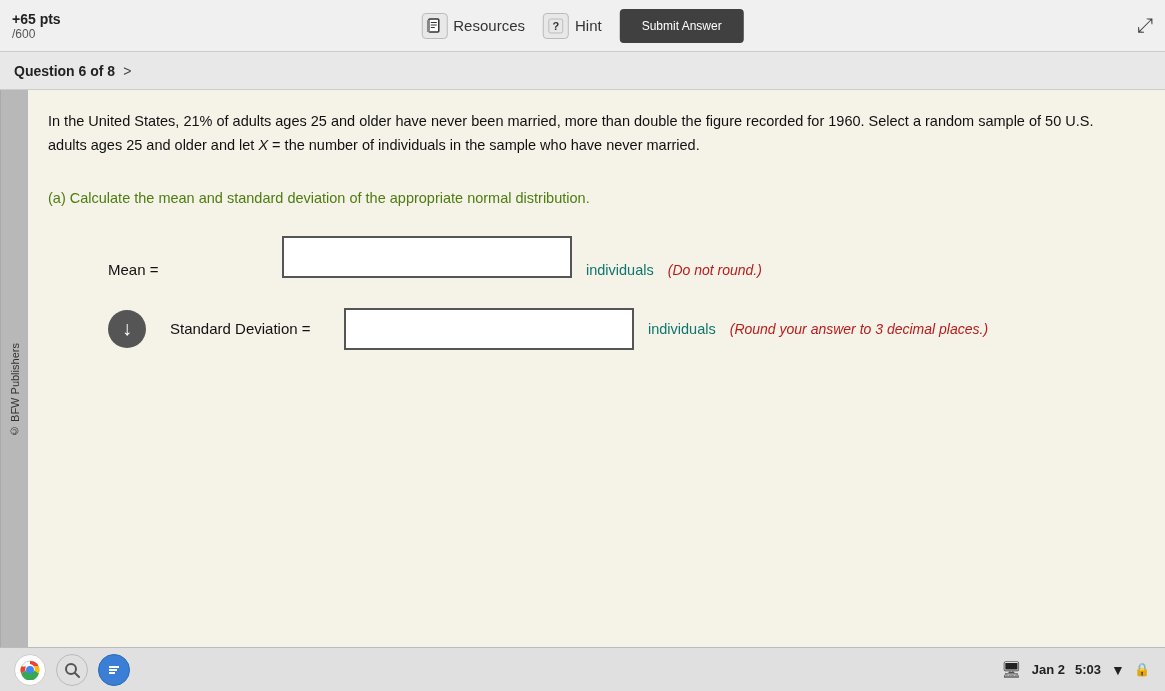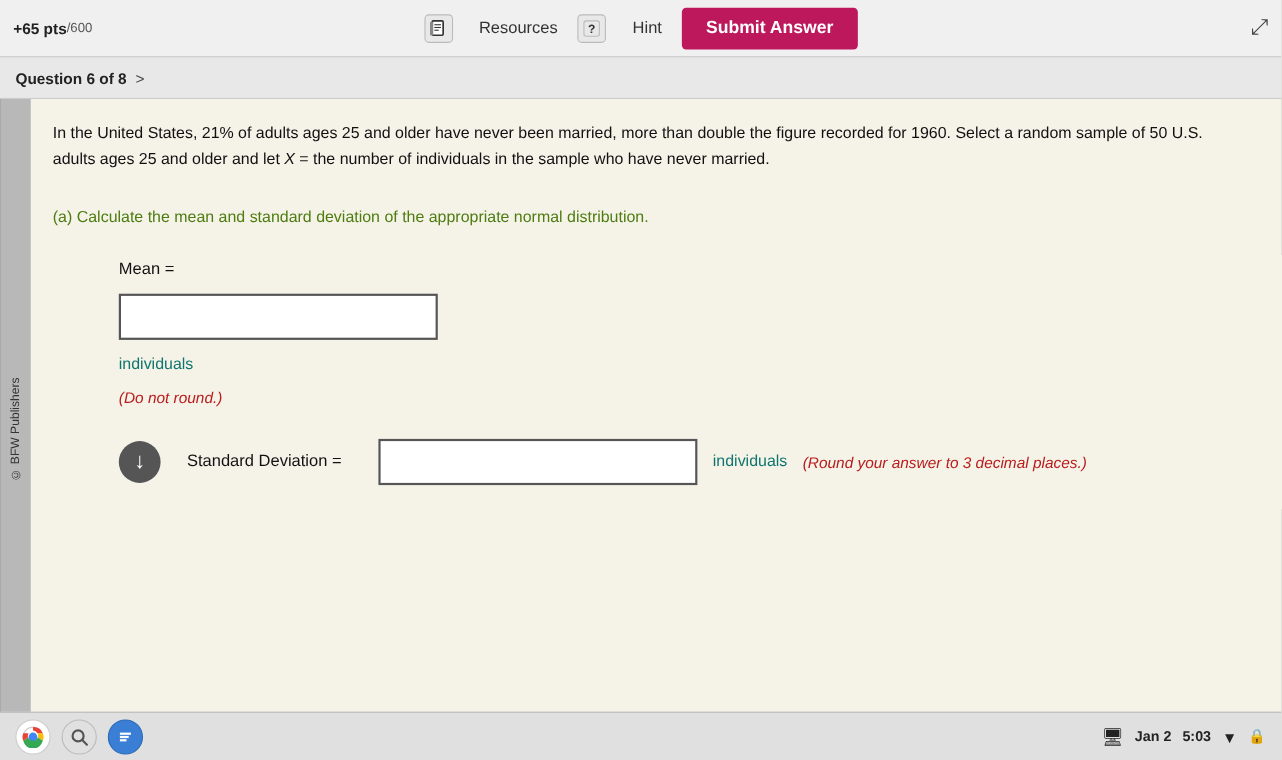--- a/index.html
+++ b/index.html
@@ -17,21 +17,21 @@
       display: flex;
       align-items: center;
       background: #f0f0f0;
       border-bottom: 1px solid #ccc;
       height: 52px;
       padding: 0 12px;
       position: relative;
     }
     .score-section {
       display: flex;
-      flex-direction: row;
+      flex-direction: column;
       margin-right: auto;
     }
     .score-pts {
       font-size: 14px;
       font-weight: bold;
       color: #222;
     }
     .score-total {
       font-size: 12px;
       color: #555;
@@ -40,45 +40,45 @@
       display: flex;
       align-items: center;
       gap: 18px;
       position: absolute;
       left: 50%;
       transform: translateX(-50%);
     }
     .resources-btn, .hint-btn {
       display: flex;
       align-items: center;
-      gap: 24px;
+      gap: 6px;
       background: transparent;
       border: none;
       cursor: pointer;
       font-size: 15px;
       color: #333;
       font-weight: 500;
     }
     .resources-icon, .hint-icon {
       width: 26px;
       height: 26px;
       border-radius: 4px;
       display: flex;
       align-items: center;
       justify-content: center;
       background: #e8e8e8;
       border: 1px solid #bbb;
     }
     .submit-btn {
-      background: #be185d;
+      background: #404040;
       color: white;
       border: none;
       padding: 10px 22px;
-      font-size: 16px;
-      font-weight: bold;
+      font-size: 12px;
+      font-weight: normal;
       border-radius: 4px;
       cursor: pointer;
     }
     .expand-icon {
       margin-left: auto;
       font-size: 20px;
       color: #444;
       cursor: pointer;
       margin-left: 20px;
     }
@@ -145,25 +145,24 @@
 
     .part-label {
       font-size: 14.5px;
       color: #4d7c0f;
       margin-bottom: 30px;
     }
 
     
     .input-row {
       display: flex;
-      align-items: flex-start;
+      align-items: flex-end;
       gap: 14px;
       margin-bottom: 20px;
       margin-left: 60px;
-      flex-direction: column;
     }
     .input-label {
       font-size: 15px;
       color: #111;
       white-space: nowrap;
       min-width: 160px;
     }
     .answer-input {
       width: 290px;
       height: 42px;

